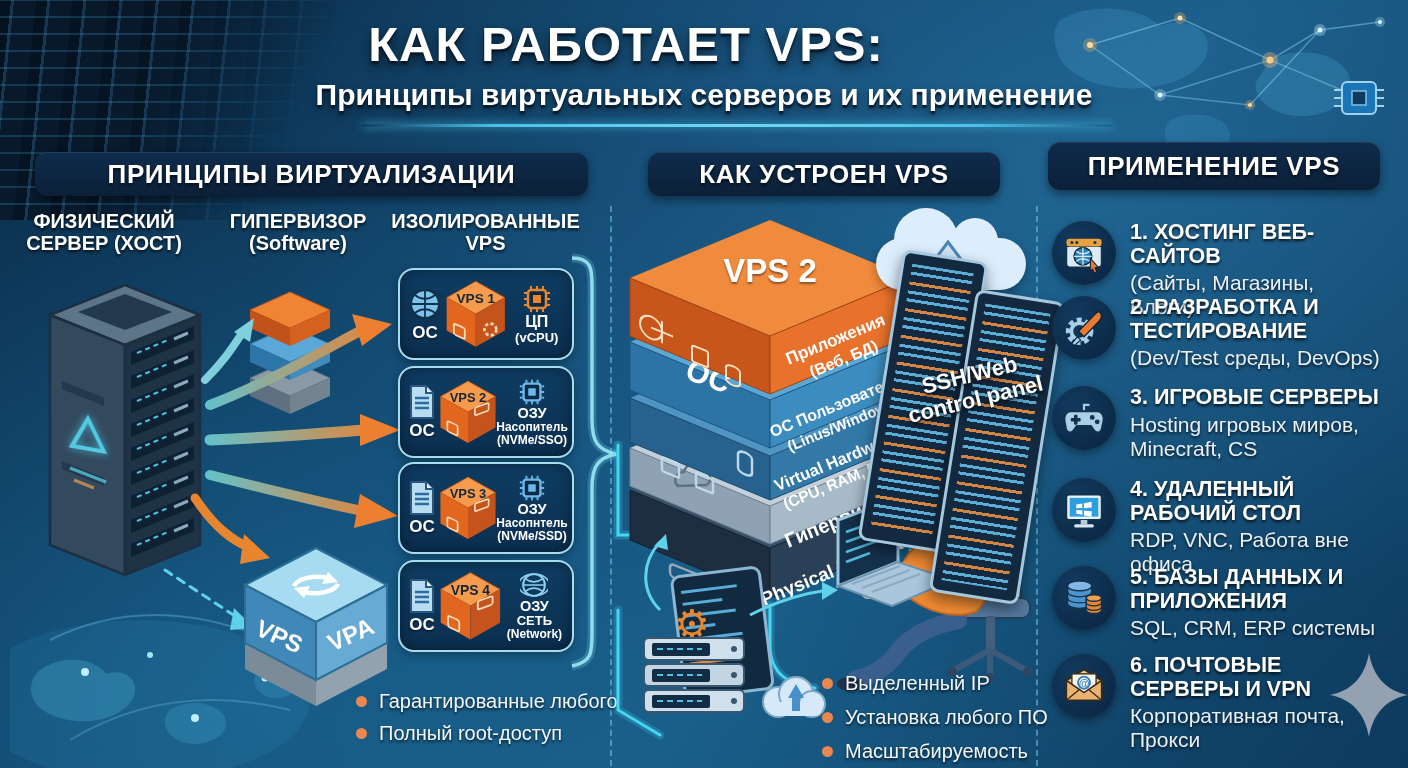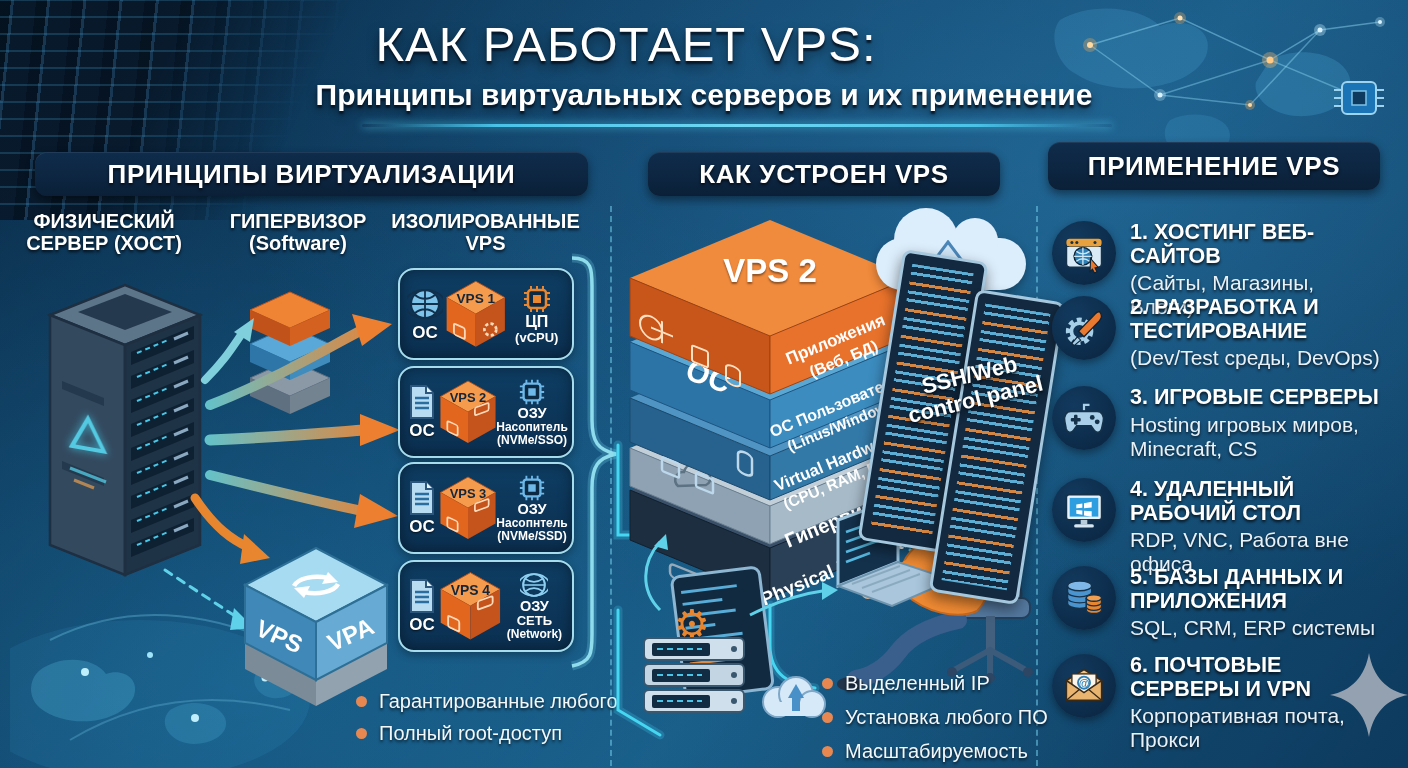--- a/index.html
+++ b/index.html
@@ -15,21 +15,21 @@
     background:
       repeating-linear-gradient(0deg, transparent 0 15px, rgba(80,200,255,.22) 15px 17px),
       repeating-linear-gradient(96deg, rgba(4,14,26,.95) 0 11px, rgba(30,62,90,.85) 11px 14px, rgba(8,22,38,.95) 14px 36px),
       linear-gradient(#071421,#0c2440);
     -webkit-mask:linear-gradient(115deg,#000 42%,transparent 78%);
     mask:linear-gradient(115deg,#000 42%,transparent 78%);}
   
   .pill{background:linear-gradient(180deg,#0f2c4c,#0b2038);border-radius:12px;display:flex;align-items:center;justify-content:center;
     font-weight:bold;font-size:26px;letter-spacing:.6px;box-shadow:0 4px 10px rgba(0,0,0,.45), inset 0 1px 0 rgba(255,255,255,.08);
     text-shadow:0 2px 3px rgba(0,0,0,.7);}
-  #title-main{left:0;top:16px;width:1252px;text-align:center;font-size:49px;font-weight:normal;letter-spacing:1px;
+  #title-main{left:0;top:16px;width:1252px;text-align:center;font-size:49px;font-weight:bold;letter-spacing:1px;
     text-shadow:0 3px 2px rgba(5,20,35,.9),0 6px 12px rgba(0,0,0,.55);}
   #title-sub{left:0;top:78px;width:1408px;text-align:center;font-size:30px;font-weight:bold;
     text-shadow:0 3px 2px rgba(5,20,35,.9),0 5px 10px rgba(0,0,0,.5);}
   #title-line{left:362px;top:124px;width:750px;height:3px;border-radius:3px;
     background:linear-gradient(90deg,transparent,#4ac2e8 18%,#6fd8f4 50%,#4ac2e8 82%,transparent);box-shadow:0 0 8px rgba(80,210,240,.8);}
   .vsep{width:0;border-left:2px dashed rgba(110,200,230,.55);top:206px;height:560px;}
   .subhead{font-weight:bold;font-size:20px;line-height:1.12;text-align:center;text-shadow:0 2px 3px rgba(0,0,0,.75);}
   
   .vps-box{left:398px;width:176px;height:92px;border:2.5px solid #a7dcec;border-radius:16px;
     background:linear-gradient(180deg,#0e3d63,#0b2f50);display:flex;align-items:center;justify-content:space-between;

